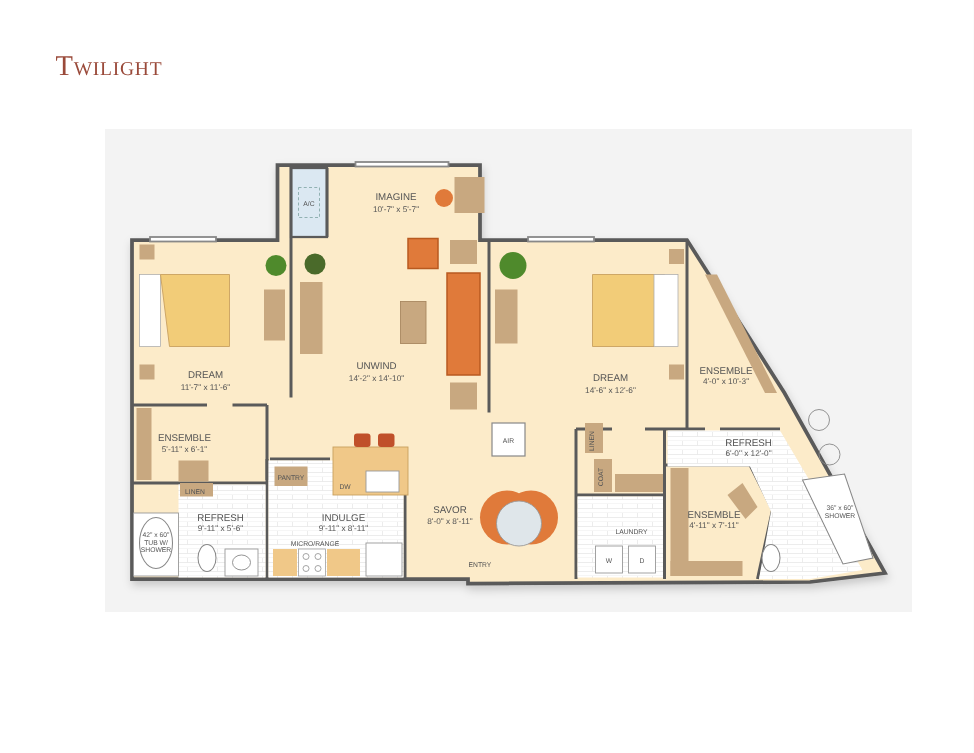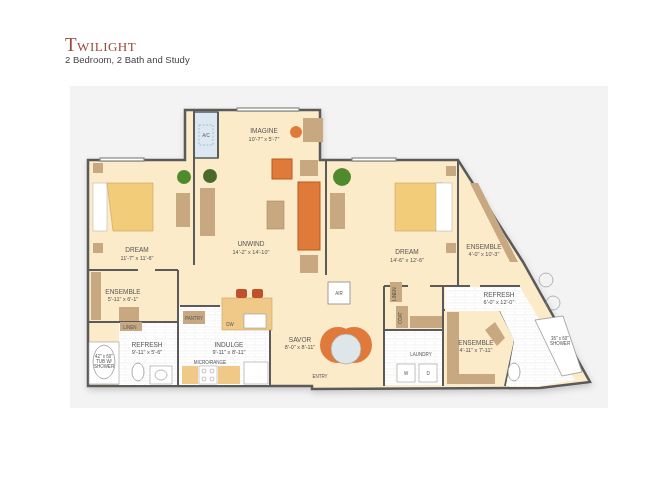--- a/index.html
+++ b/index.html
@@ -1,32 +1,31 @@
 <!DOCTYPE html>
 <html><head>
 <meta charset="utf-8">
 <style>
   html,body{margin:0;padding:0;background:#ffffff;}
   body{width:649px;height:502px;position:relative;overflow:hidden;font-family:"Liberation Sans",sans-serif;}
-  .hdr{position:absolute;left:37px;top:36px;margin-left:28px;}
+  .hdr{position:absolute;left:37px;top:36px;}
   .title{font-family:"Liberation Serif",serif;color:#9a4a3a;font-size:19px;letter-spacing:0.5px;font-variant:small-caps;line-height:18px;}
   .sub{font-size:9.5px;color:#444;line-height:11px;}
   .panel{position:absolute;left:70px;top:86px;width:538px;height:322px;background:#f3f3f3;}
   svg{position:absolute;left:0;top:0;}
   .lbl{font-family:"Liberation Sans",sans-serif;fill:#555;text-anchor:middle;}
   .rn{font-size:6.5px;}
   .rd{font-size:5.5px;}
   .sm{font-size:4.5px;}
 </style>
 </head>
 <body>
 
 <div class="hdr">
   <div class="title">Twilight</div>
-  <div class="sub">2 Bedroom, 2 Bath and Study</div>
 </div>
 
 <div class="panel"></div>
 
 <svg width="649" height="502" viewBox="0 0 649 502">
   <defs>
     <pattern id="tile" width="10" height="6" patternUnits="userSpaceOnUse">
       <rect width="10" height="6" fill="#ffffff"></rect>
       <path d="M0 6H10M5 0V3M0 3H10" stroke="#e6e6e6" stroke-width="0.5" fill="none"></path>
     </pattern>

